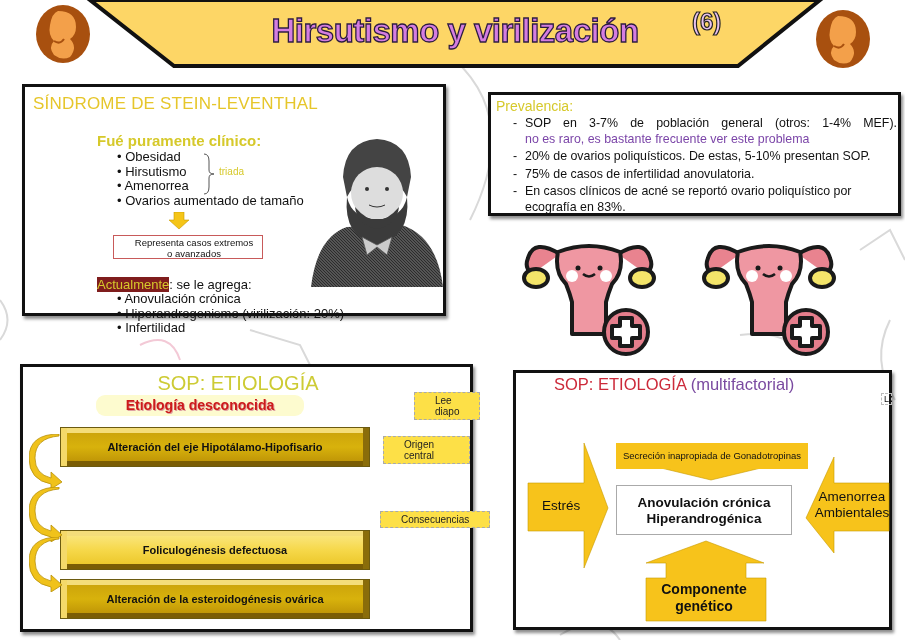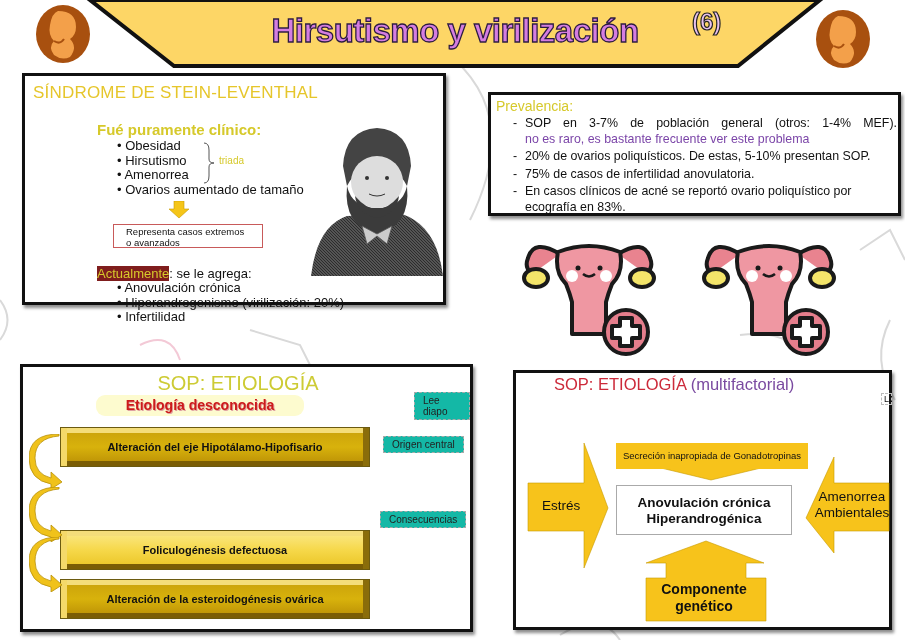--- a/index.html
+++ b/index.html
@@ -16,30 +16,30 @@
     font-family: "Liberation Sans Narrow", "Liberation Sans", sans-serif; font-size: 33px; font-weight: bold;
     color: #d57de0; -webkit-text-stroke: 1.3px #2a1a40; letter-spacing: -0.5px; }
   .banner-num { position: absolute; left: 630px; top: 8px; font-size: 24px; font-weight: bold; color: #e7c1ee;
     -webkit-text-stroke: 1.2px #222; }
   .embryo { position: absolute; width: 62px; height: 62px; }
 
   
   .panel { position: absolute; background: #fff; border: 3px solid #111; box-shadow: 2px 3px 3px rgba(0,0,0,0.45); }
 
   
-  #p1 { left: 22px; top: 73px; width: 424px; height: 232px; }
+  #p1 { left: 22px; top: 84px; width: 424px; height: 232px; }
   .p1-title { position: absolute; left: 8px; top: 7px; font-size: 17px; color: #e6c62b; letter-spacing: 0.2px; }
   .p1-sub { position: absolute; left: 72px; top: 45px; font-size: 15px; font-weight: bold; color: #d6c92b; }
   .p1-list { position: absolute; left: 92px; top: 63px; font-size: 13px; line-height: 14.5px; color: #111; list-style: none; }
   .p1-list li::before { content: "• "; }
   .brace { position: absolute; left: 178px; top: 66px; width: 12px; height: 42px; }
   .triada { position: absolute; left: 194px; top: 79px; font-size: 10px; color: #d6c92b; }
   .down-arrow { position: absolute; left: 144px; top: 125px; }
   .rep-box { position: absolute; left: 88px; top: 148px; width: 150px; height: 24px; border: 1px solid #c85a5a;
-    font-size: 9.5px; line-height: 11px; padding-top: 1px; padding-left: 12px; color: #111; }
+    font-size: 9.5px; line-height: 11px; text-align: center; padding-top: 1px; padding-left: 12px; color: #111; }
   .actual { position: absolute; left: 72px; top: 190px; font-size: 13px; color: #111; }
   .actual .hl { color: #d6c92b; background: #7f1d1d; }
   .p1-list2 { position: absolute; left: 92px; top: 205px; font-size: 13px; line-height: 14.5px; list-style: none; }
   .p1-list2 li::before { content: "• "; }
   .portrait { position: absolute; left: 282px; top: 50px; width: 138px; height: 160px; }
 
   
   #p2 { left: 488px; top: 92px; width: 413px; height: 124px; }
   .p2-title { position: absolute; left: 5px; top: 3px; font-size: 14px; color: #d6c92b; }
   .p2-list { position: absolute; left: 22px; top: 21px; width: 384px; font-size: 12.4px; line-height: 15.5px; list-style: none; }
@@ -49,21 +49,21 @@
   .justify { text-align: justify; text-align-last: justify; }
 
   
   .uterus { position: absolute; width: 138px; height: 128px; }
 
   
   #p3 { left: 20px; top: 364px; width: 453px; height: 268px; }
   .p3-title { position: absolute; left: 0; width: 430px; top: 5px; text-align: center; font-size: 20px; color: #cdcb34; }
   .p3-sub { position: absolute; left: 73px; top: 28px; width: 208px; height: 21px; background: #fdfbcf;
     text-align: center; font-size: 14px; font-weight: bold; color: #cc1b1b; line-height: 21px; text-shadow: 1px 1px 0 #e0a0a0; border-radius: 9px; }
-  .note { position: absolute; border: 1px dashed #aaa; font-size: 10px; padding: 2px 8px; color: #222; background: #14b8a6; }
+  .note { position: absolute; border: 1px dashed #aaa; font-size: 10px; padding: 2px 20px; color: #222; background: #fde047; }
   .bevel { position: absolute; left: 37px; width: 310px; height: 40px; text-align: center;
     font-size: 11px; font-weight: bold; color: #111; display: flex; align-items: center; justify-content: center;
     border: 1px solid #6b5a10;
     box-shadow: inset 6px 0 0 #f4d96a, inset -6px 0 0 #8a6d0a, inset 0 5px 0 #f4dd7a, inset 0 -5px 0 #7a5d05;
     line-height: 12px; }
   .bevel.dark { background: linear-gradient(#c9a00a, #d8b20c 50%, #b88d05); }
   .bevel.light { background: linear-gradient(#fbe98a, #f6d84a 50%, #e9c322); }
   .curve { position: absolute; left: 6px; width: 34px; height: 55px; }
 
   

